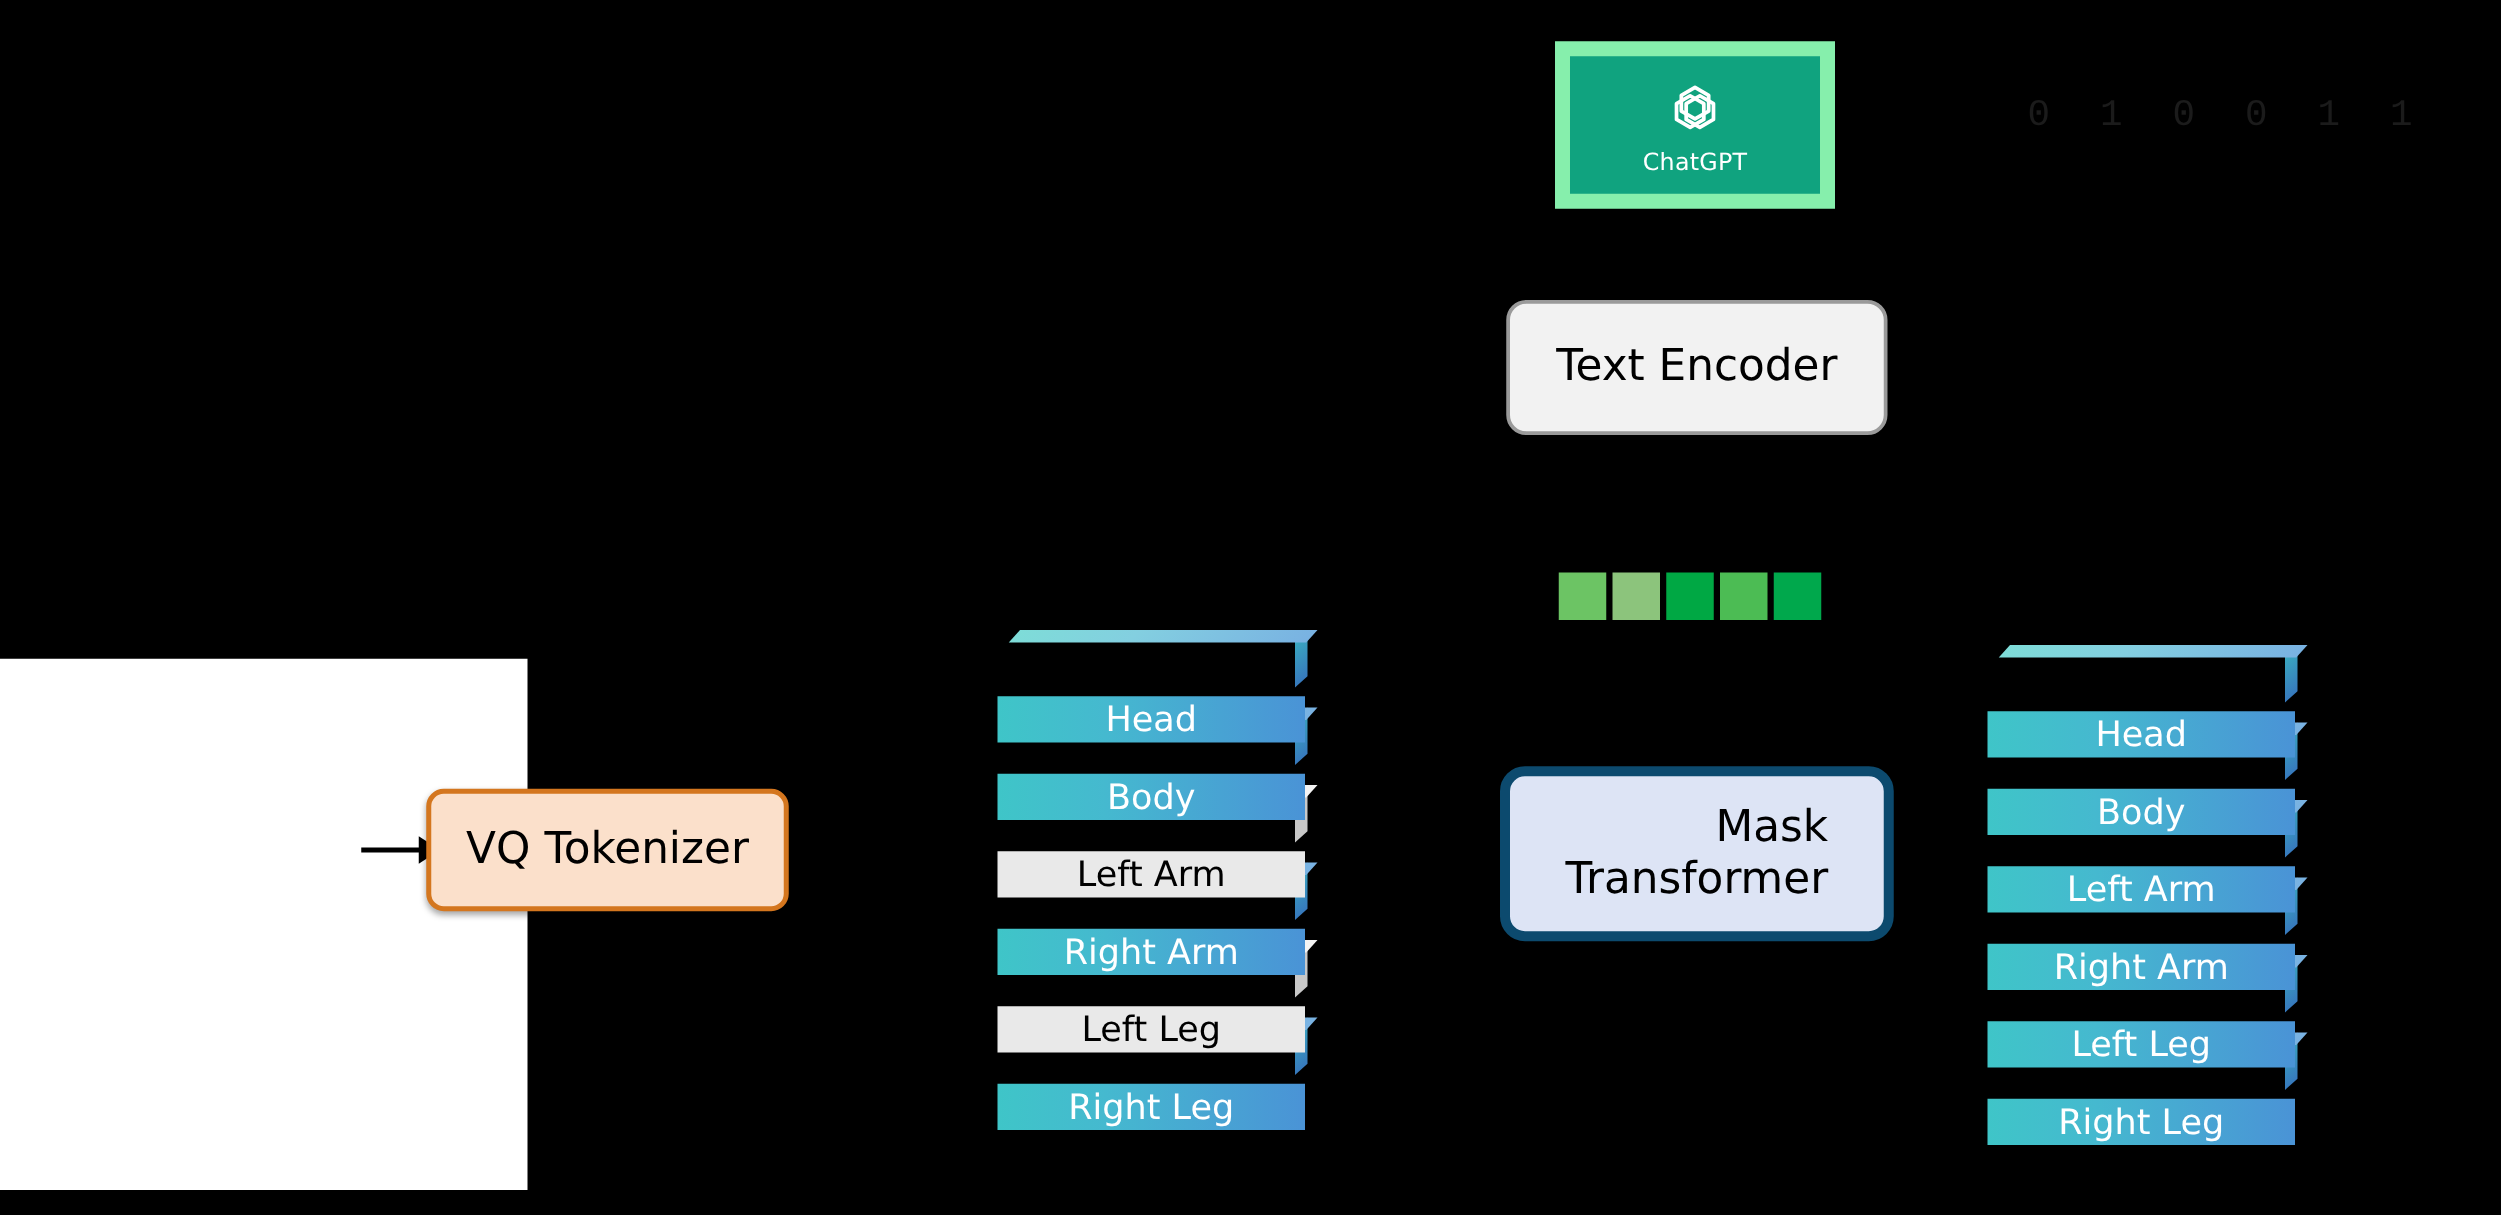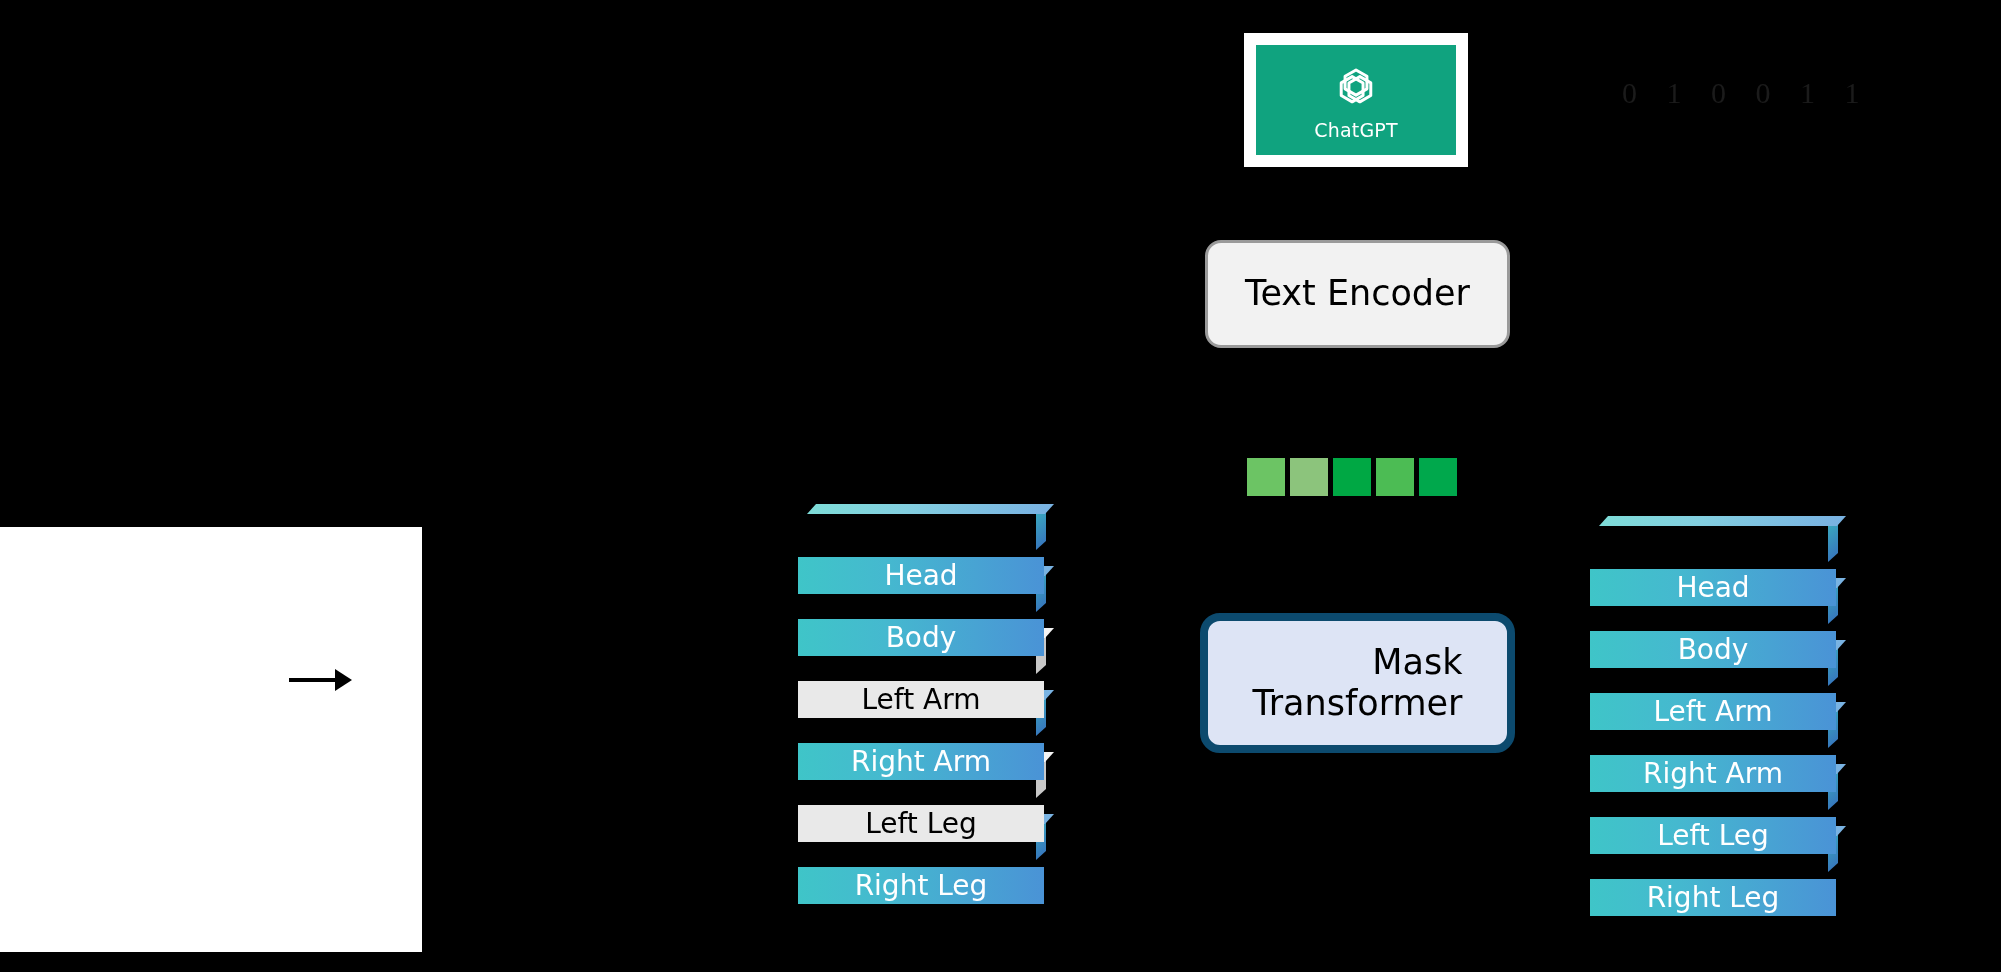--- a/index.html
+++ b/index.html
@@ -93,21 +93,21 @@
     box-shadow: 0 3px 6px rgba(0,0,0,0.35);
   }
 
   
   .gpt-frame {
     position: absolute;
     left: 1244px;
     top: 33px;
     width: 224px;
     height: 134px;
-    background: #ffffff;
+    background: #86efac;
     padding: 12px;
     box-sizing: border-box;
   }
   .gpt-card {
     width: 100%;
     height: 100%;
     background: #10a37f;
     display: flex;
     flex-direction: column;
     align-items: center;
@@ -122,21 +122,21 @@
   }
 
   
   .binary-text {
     position: absolute;
     left: 1622px;
     top: 76px;
     color: #1b1b1b;
     font-size: 30px;
     letter-spacing: 11px;
-    font-family: Liberation Serif, serif;
+    font-family: Liberation Mono, monospace;
     white-space: nowrap;
   }
 
   
   .token-row {
     position: absolute;
     left: 1247px;
     top: 458px;
     display: flex;
     gap: 5px;
@@ -228,20 +228,21 @@
   <div class="input-panel">
 
     
 
     
   </div>
 
   <div class="arrow-line" style="left:289px; top:678px; width:48px;"></div>
   <div class="arrow-head" style="left:335px; top:669px;"></div>
 
+  <div class="rbox vq-box">VQ Tokenizer</div>
 
   <div class="stack stack-left">
     <div class="slab active">
       <div class="top"></div>
       <div class="side"></div>
       <div class="face">Head</div>
     </div>
     <div class="slab active">
       <div class="top"></div>
       <div class="side"></div>

